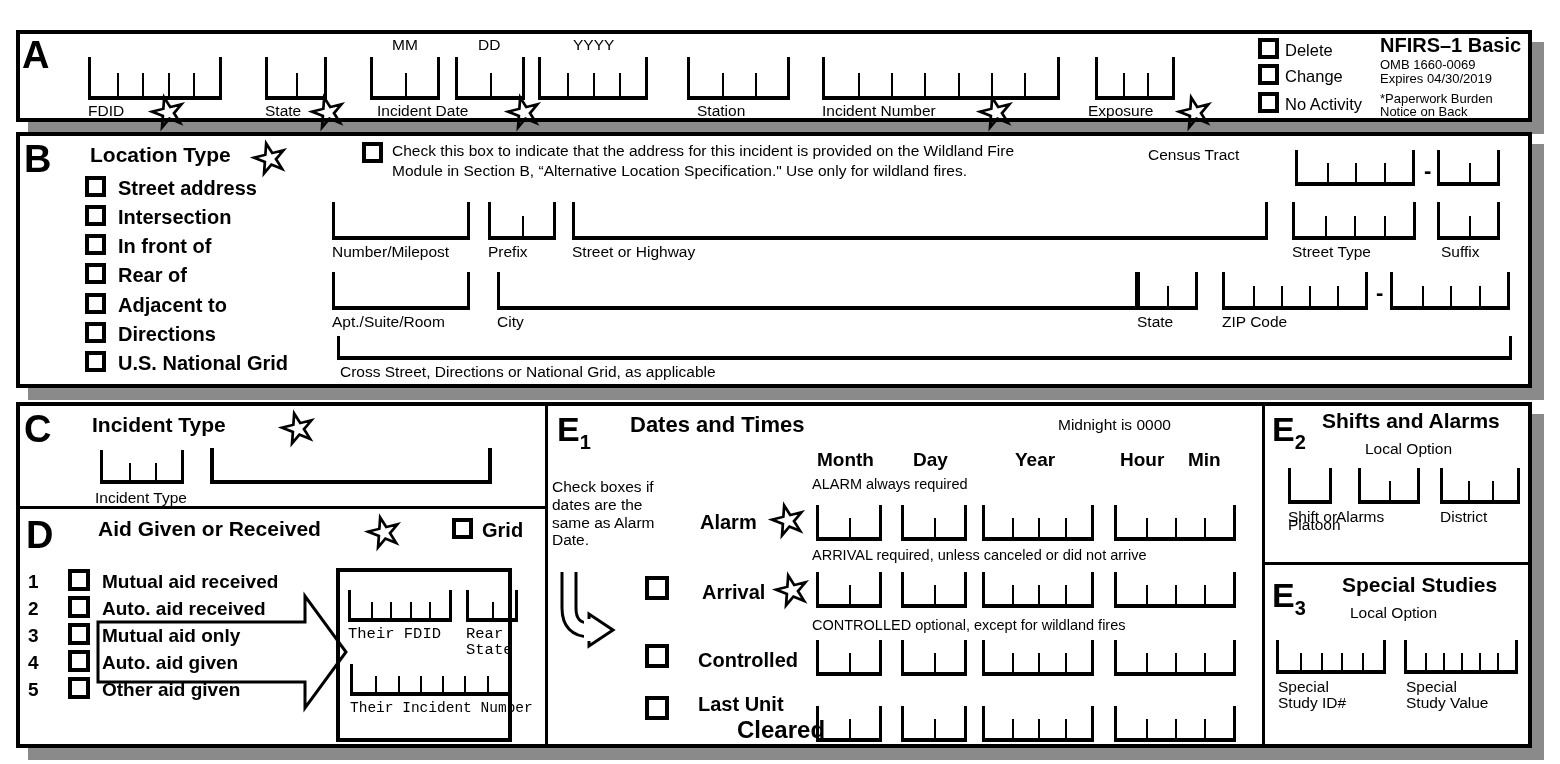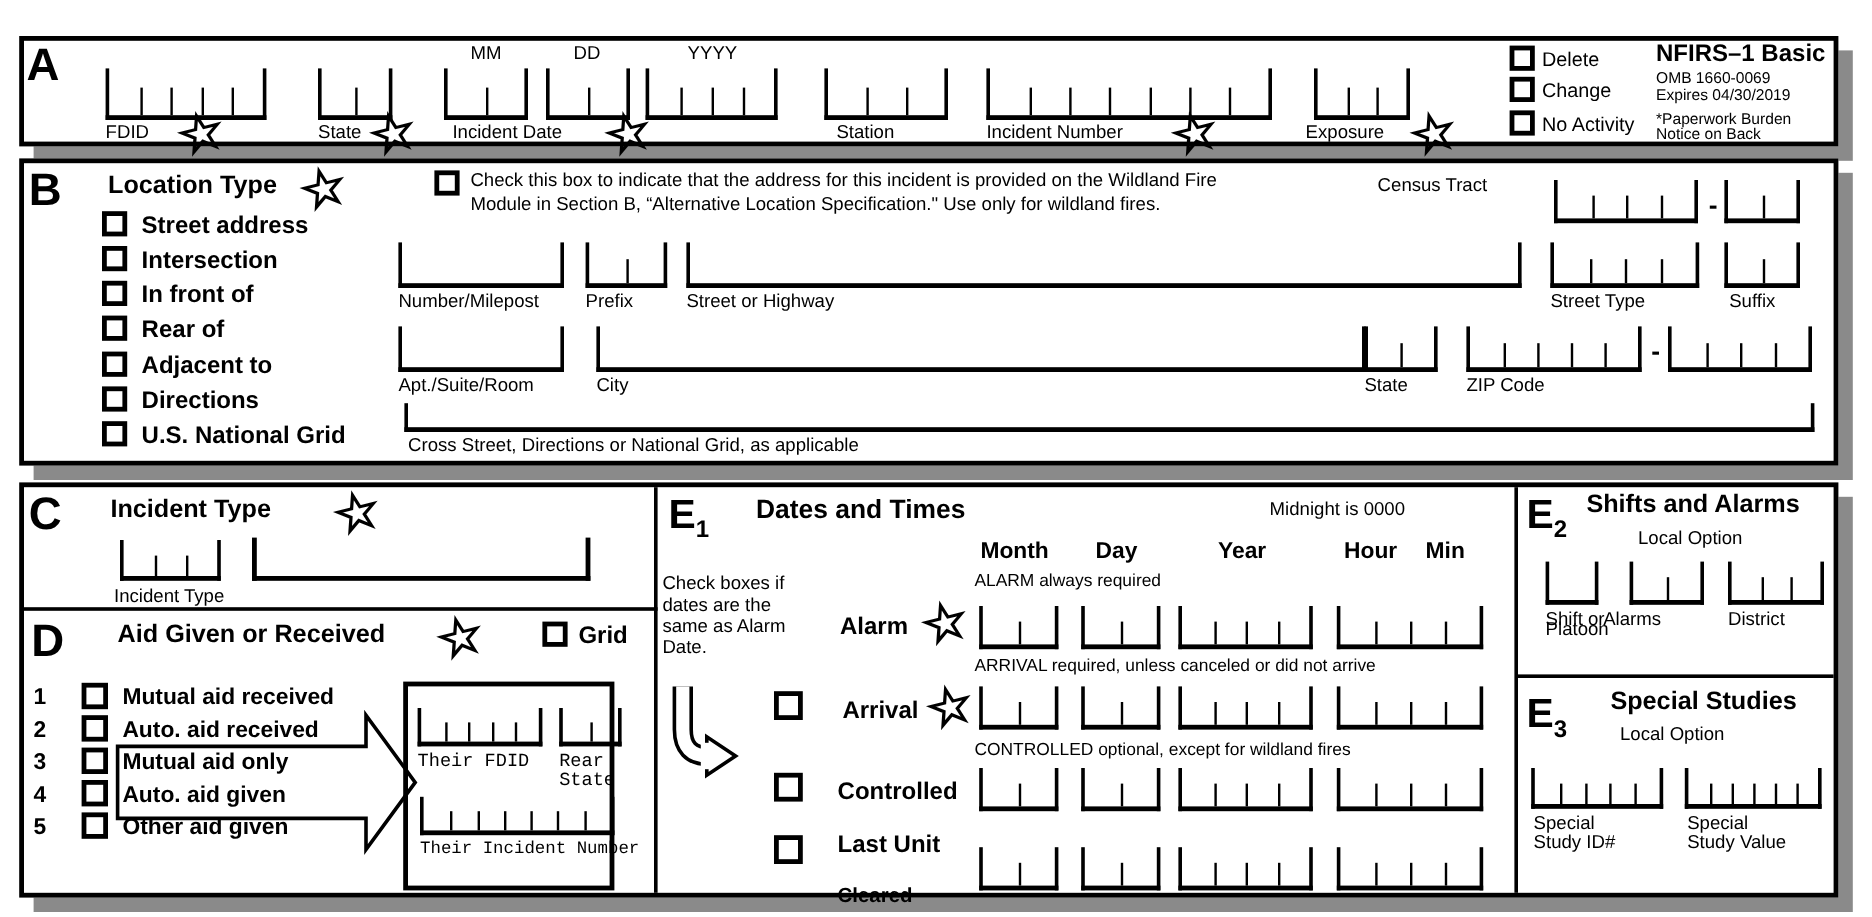--- a/index.html
+++ b/index.html
@@ -332,21 +332,21 @@
         <i style="left: 75%;"></i>
       </div>
     <div class="comb" style="left:1094px;top:234px;width:122px;height:36px;">
         <i style="left: 25%;"></i>
         <i style="left: 50%;"></i>
         <i style="left: 75%;"></i>
       </div>
 
     <div class="cb" style="left:625px;top:290px;width:24px;height:24px;"></div>
     <div class="abs hd-sm" style="left:678px;top:288px;font-size:20px;">Last Unit</div>
-    <div class="abs hd-sm" style="left:678px;top:312px;font-size:17px;margin-top:20px;">Cleared</div>
+    <div class="abs hd-sm" style="left:717px;top:312px;font-size:24px;">Cleared</div>
     <div class="comb" style="left:796px;top:300px;width:66px;height:36px;">
         <i style="left: 50%;"></i>
       </div>
     <div class="comb" style="left:881px;top:300px;width:66px;height:36px;">
         <i style="left: 50%;"></i>
       </div>
     <div class="comb" style="left:962px;top:300px;width:112px;height:36px;">
         <i style="left: 25%;"></i>
         <i style="left: 50%;"></i>
         <i style="left: 75%;"></i>

